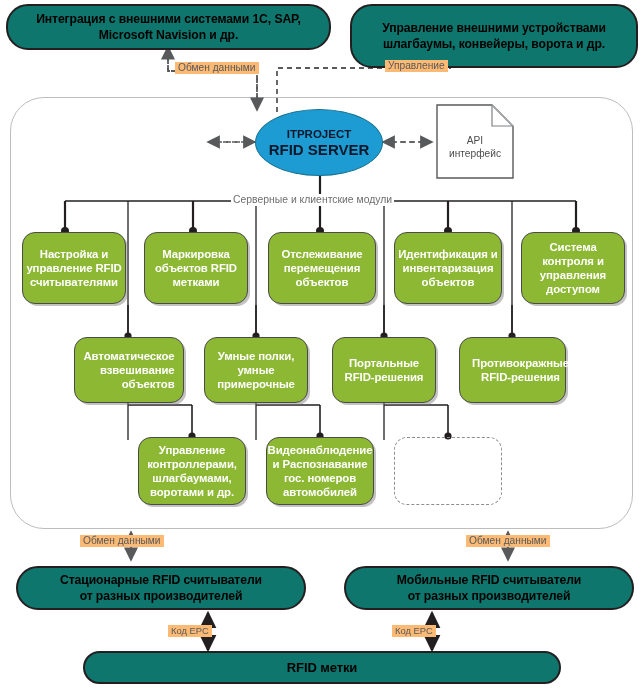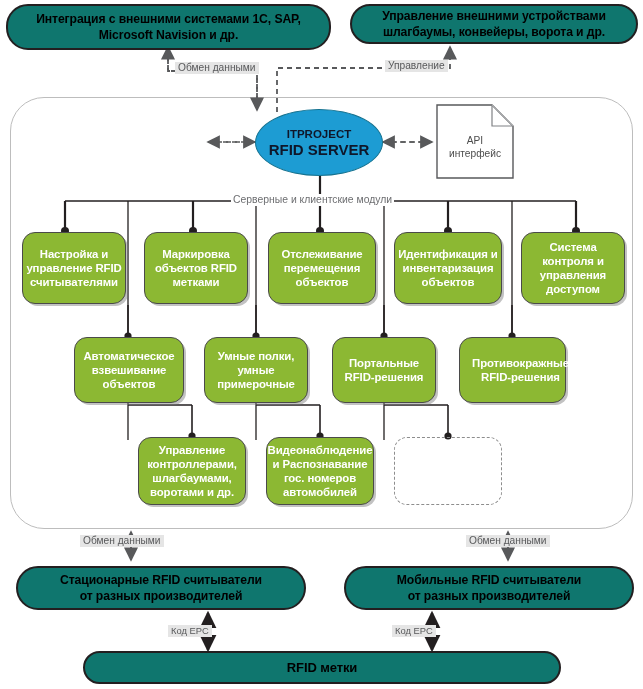--- a/index.html
+++ b/index.html
@@ -117,21 +117,21 @@
     text-align: center;
     font-size: 10.2px;
     line-height: 13px;
     color: #4d4d4d;
   }
   
   .cap {
     position: absolute;
     font-size: 10.2px;
     color: #58595b;
-    background: #e5e5e5;
+    background: #fdba74;
     padding: 0 3px;
     white-space: nowrap;
     line-height: 12px;
   }
   .cap.small { font-size: 9.4px; }
   .bus-label {
     position: absolute;
     font-size: 10.4px;
     color: #6d6e71;
     background: #ffffff;
@@ -256,21 +256,21 @@
     </g>
   </svg>
 
   <div class="pill" style="left:6px; top:4px; width:325px; height:46px;">
     <div>
       <div>Интеграция с внешними системами 1С, SAP,</div>
       <div>Microsoft Navision и др.</div>
     </div>
   </div>
 
-  <div class="pill" style="left:350px; top:4px; width:288px; height:40px;">
+  <div class="pill" style="left:350px; top:4px; width:288px; height:64px;">
     <div>
       <div>Управление внешними устройствами</div>
       <div>шлагбаумы, конвейеры, ворота и др.</div>
     </div>
   </div>
 
   <div class="cap" style="left:175px; top:62px;">Обмен данными</div>
   <div class="cap" style="left:385px; top:60px;">Управление</div>
 
 
@@ -314,21 +314,21 @@
 объектов</span>
   </div>
   <div class="gbox" style="left:521px; top:232px; width:104px; height:72px;">
     <span style="white-space:pre-line;">Система
 контроля и
 управления
 доступом</span>
   </div>
 
   <div class="gbox" style="left:74px; top:337px; width:110px; height:66px;">
-    <span style="white-space:pre-line;">Автоматическое
+    <span style="white-space:pre-line;text-align:right;">Автоматическое
 взвешивание
 объектов</span>
   </div>
   <div class="gbox" style="left:204px; top:337px; width:104px; height:66px;">
     <span style="white-space:pre-line;">Умные полки,
 умные
 примерочные</span>
   </div>
   <div class="gbox" style="left:332px; top:337px; width:104px; height:66px;">
     <span style="white-space:pre-line;">Портальные

